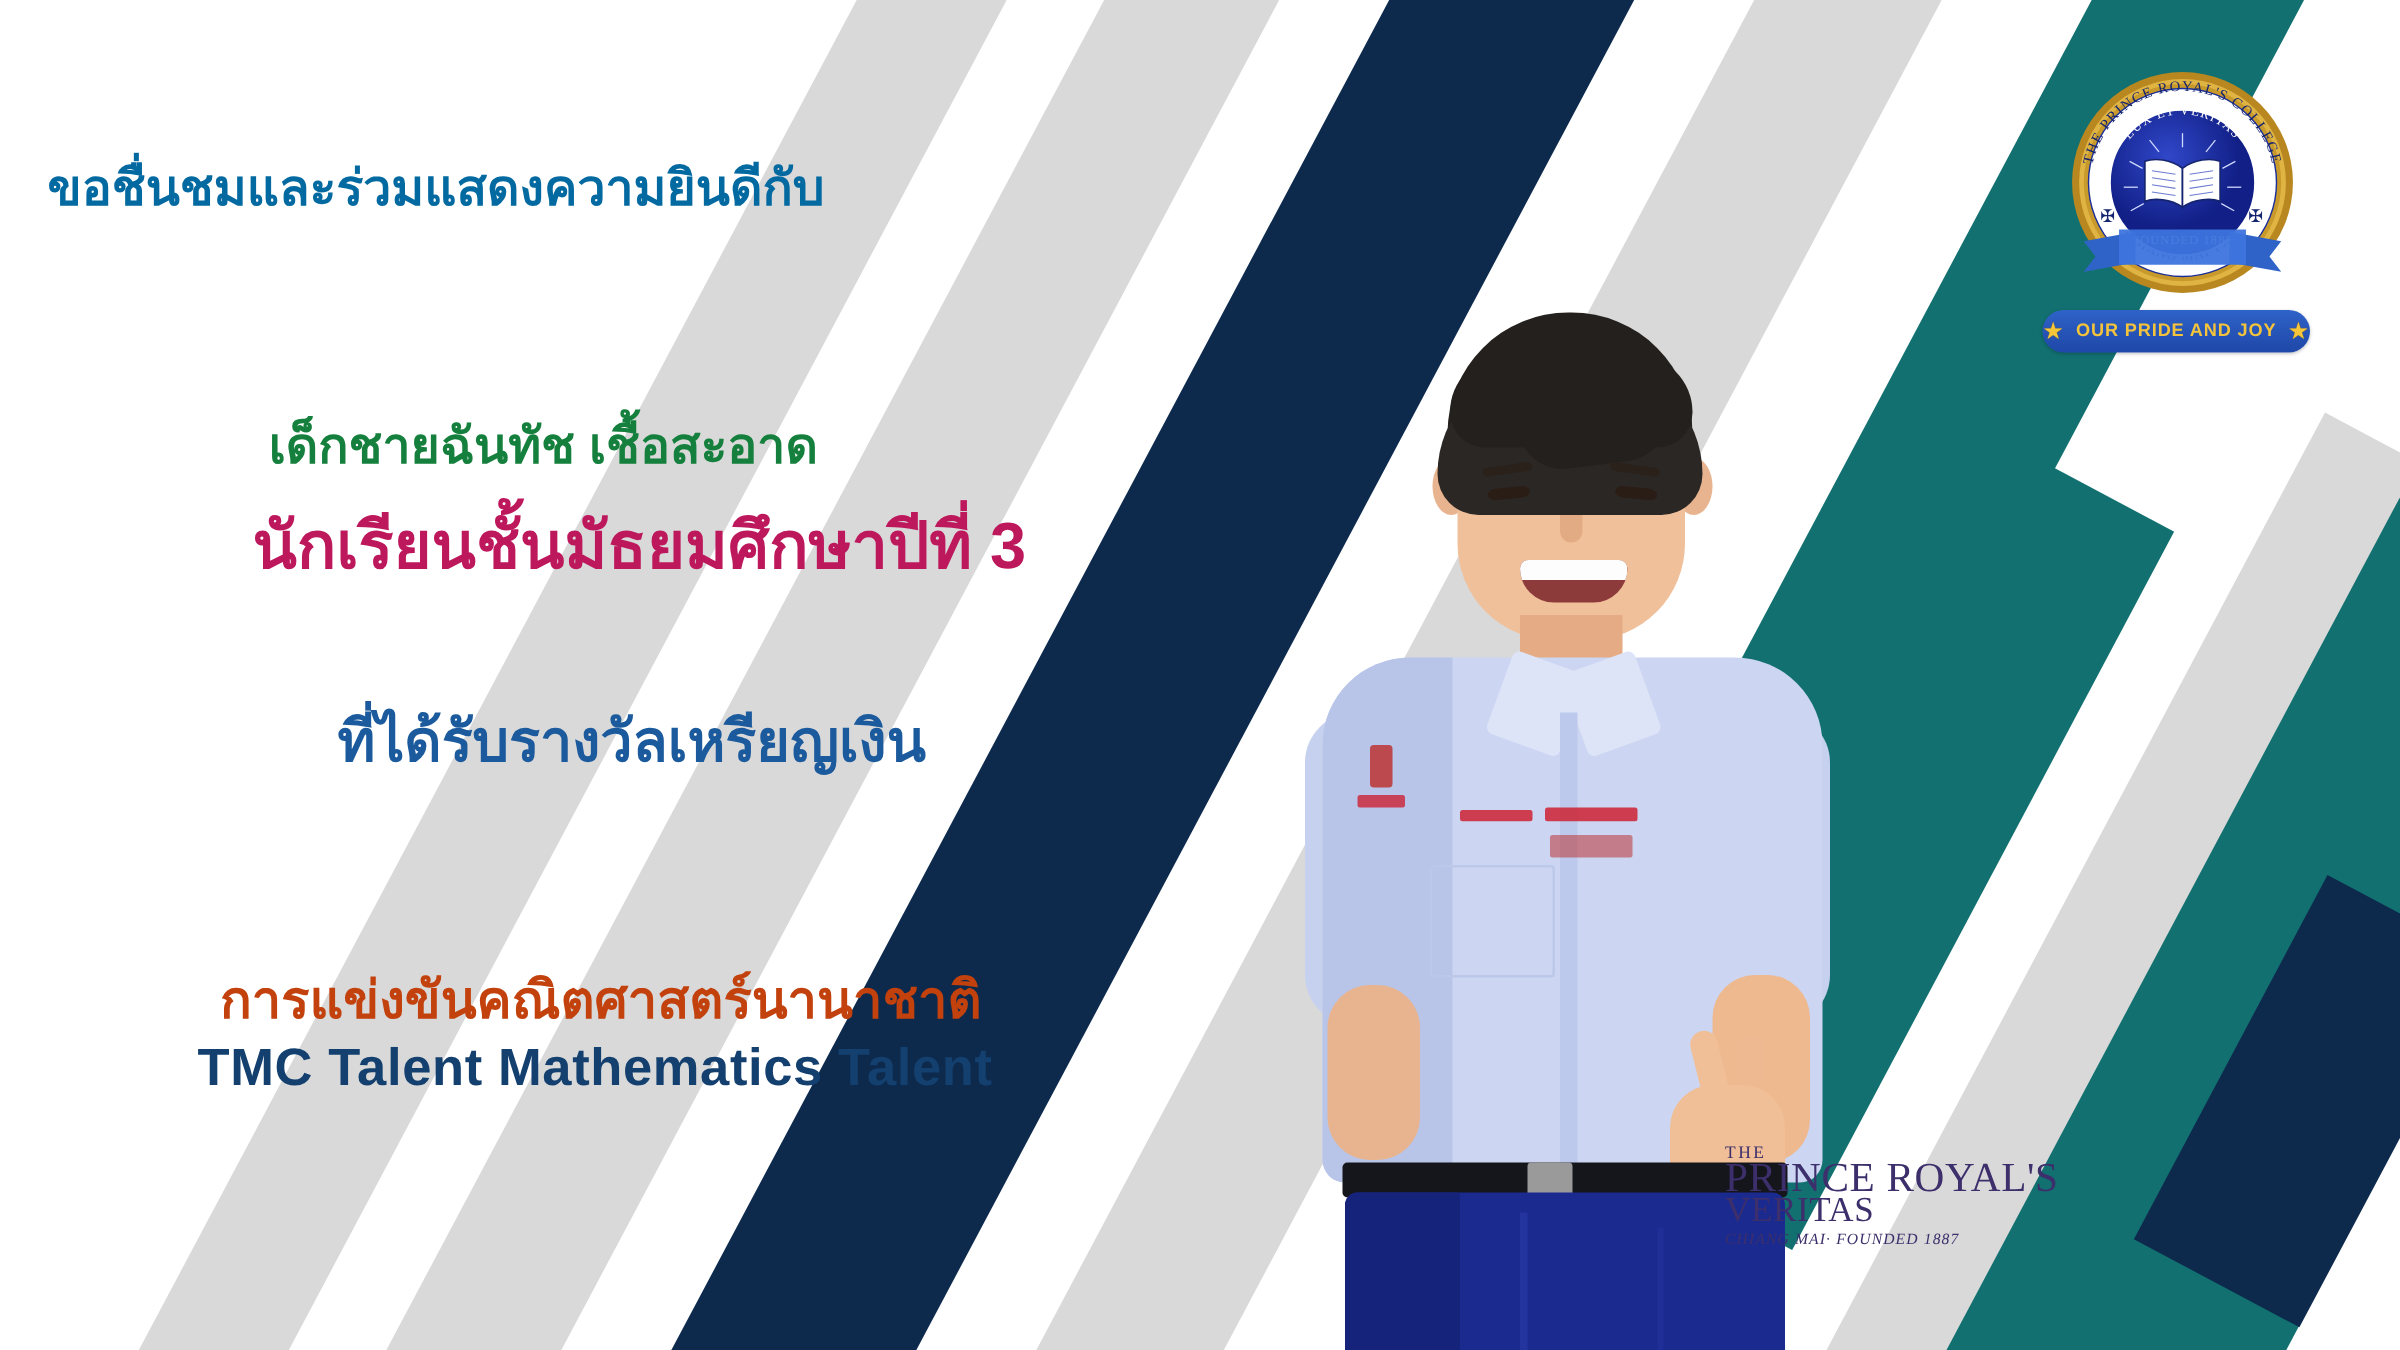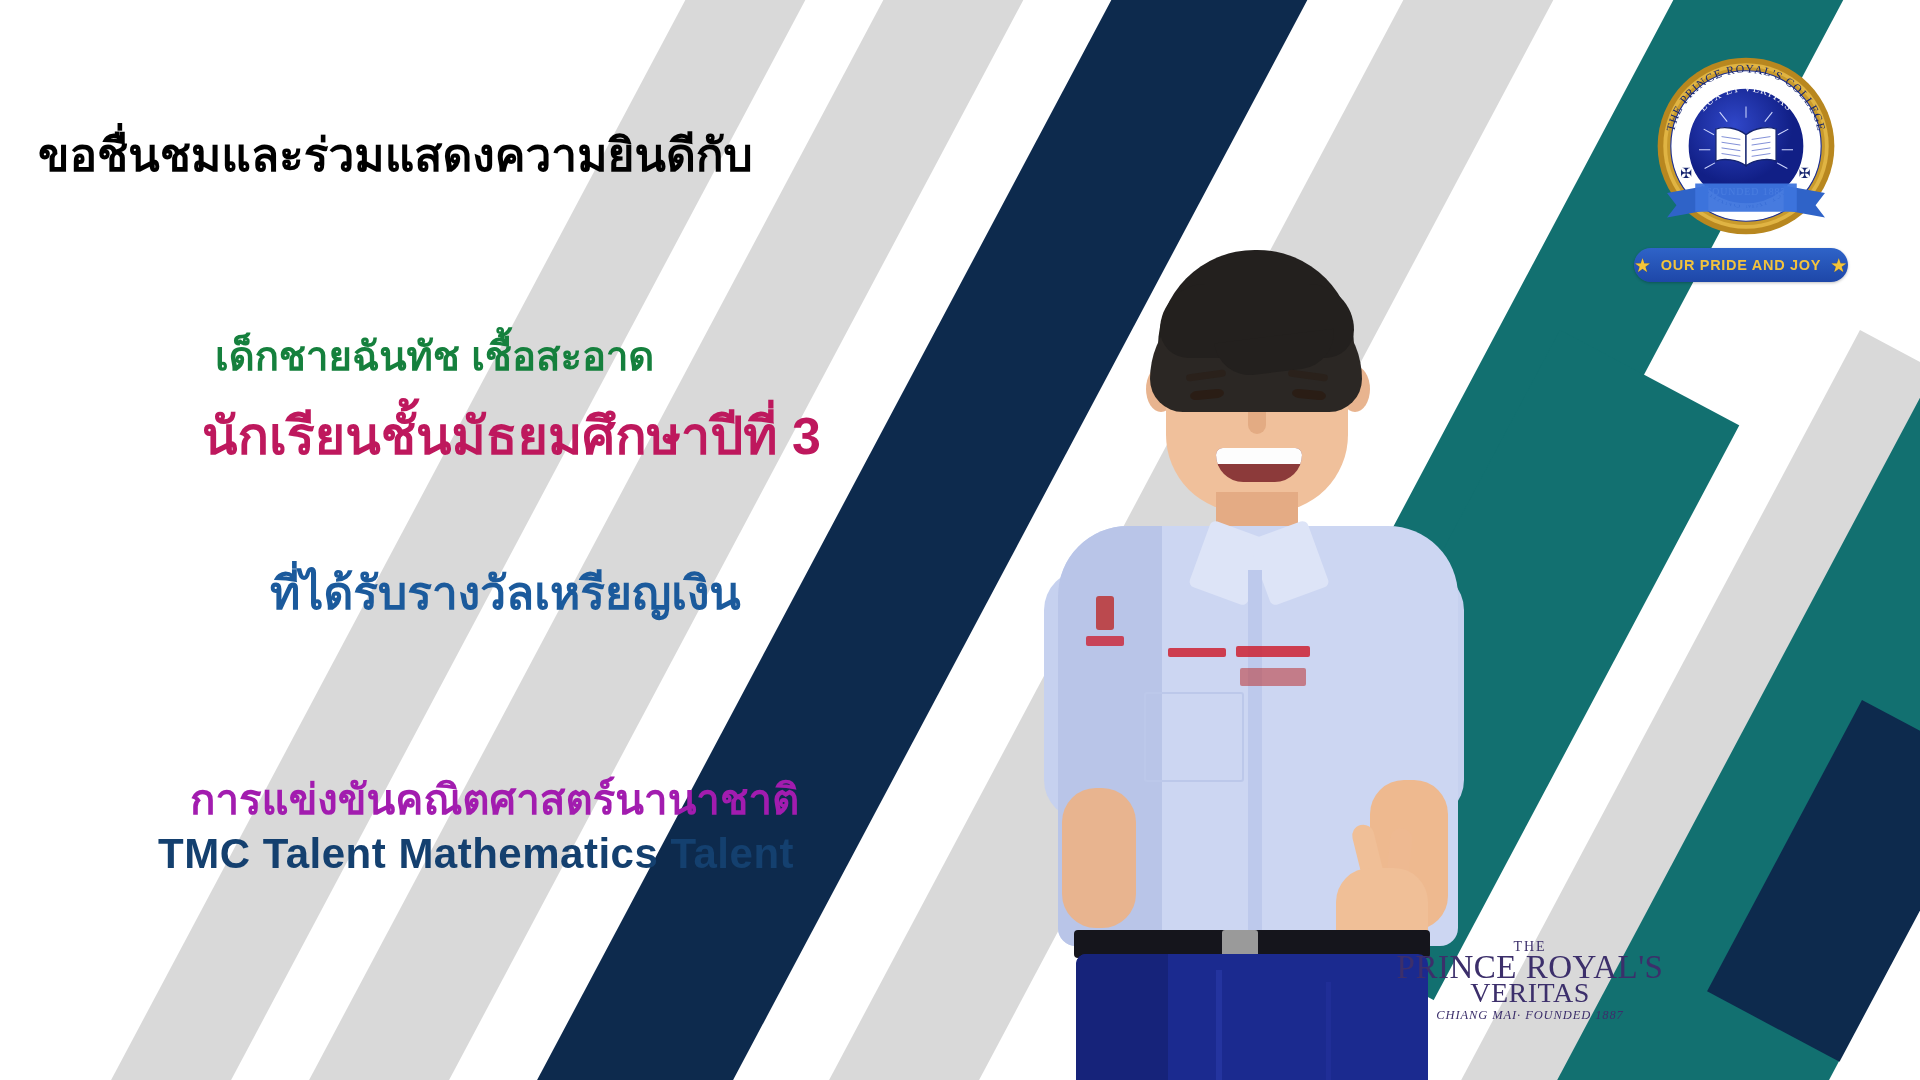--- a/index.html
+++ b/index.html
@@ -85,37 +85,37 @@
   .pridebar{position:absolute;left:1634px;top:248px;width:214px;height:34px;
     background:linear-gradient(#2f63c8,#1e47a8);border-radius:17px;
     display:flex;align-items:center;justify-content:center;gap:9px;
     box-shadow:0 1px 3px rgba(0,0,0,.25);}
   .pridebar .txt{color:#f3c33c;font-size:14.5px;font-weight:bold;letter-spacing:.7px;
     font-family:"Liberation Sans",sans-serif;white-space:nowrap;}
   .star{width:19px;height:19px;color:#f5c53a;font-size:19px;line-height:19px;
     text-shadow:0 0 1px #8a6a10;}
 
   
-  .wordmark{position:absolute;left:1380px;top:940px;width:300px;
-    text-align:center;color:#3c2f6b;line-height:1;
+  .wordmark{position:absolute;left:1380px;top:916px;width:300px;
+    text-align:left;color:#3c2f6b;line-height:1;
     font-family:"Liberation Serif","DejaVu Serif",serif;}
   .wm1{font-size:14px;letter-spacing:2px;}
   .wm2{font-size:33px;letter-spacing:.5px;margin-top:-3px;font-weight:normal;}
   .wm3{font-size:28px;letter-spacing:.5px;margin-top:-5px;}
   .wm4{font-size:12.5px;letter-spacing:.9px;margin-top:2px;font-style:italic;}
 
   
   .content{position:absolute;left:0;top:0;width:1080px;height:1080px;}
   .t{position:absolute;white-space:nowrap;
      font-family:"Liberation Sans","DejaVu Sans",sans-serif;font-weight:bold;}
-  .headline{left:38px;top:118px;font-size:46px;color:#000000;}
+  .headline{left:38px;top:118px;font-size:40px;color:#0369a1;}
   .name{left:215px;top:324px;font-size:40px;color:#15803d;}
   .grade{left:182px;top:394px;font-size:52px;color:#be185d;margin-left:20px;}
   .award{left:270px;top:556px;font-size:46px;color:#1b5a9c;}
-  .contest-th{left:190px;top:766px;font-size:42px;color:#a21caf;}
+  .contest-th{left:176px;top:766px;font-size:42px;color:#c2410c;}
   .contest-en{left:158px;top:830px;font-size:42px;color:#14406f;letter-spacing:.5px;}
 </style>
 </head>
 <body>
 
 <div id="stage">
 
   <div class="bandwrap">
 
     <div class="band" style="left:1015px;width:120px;background:#d9d9d9;"></div>

